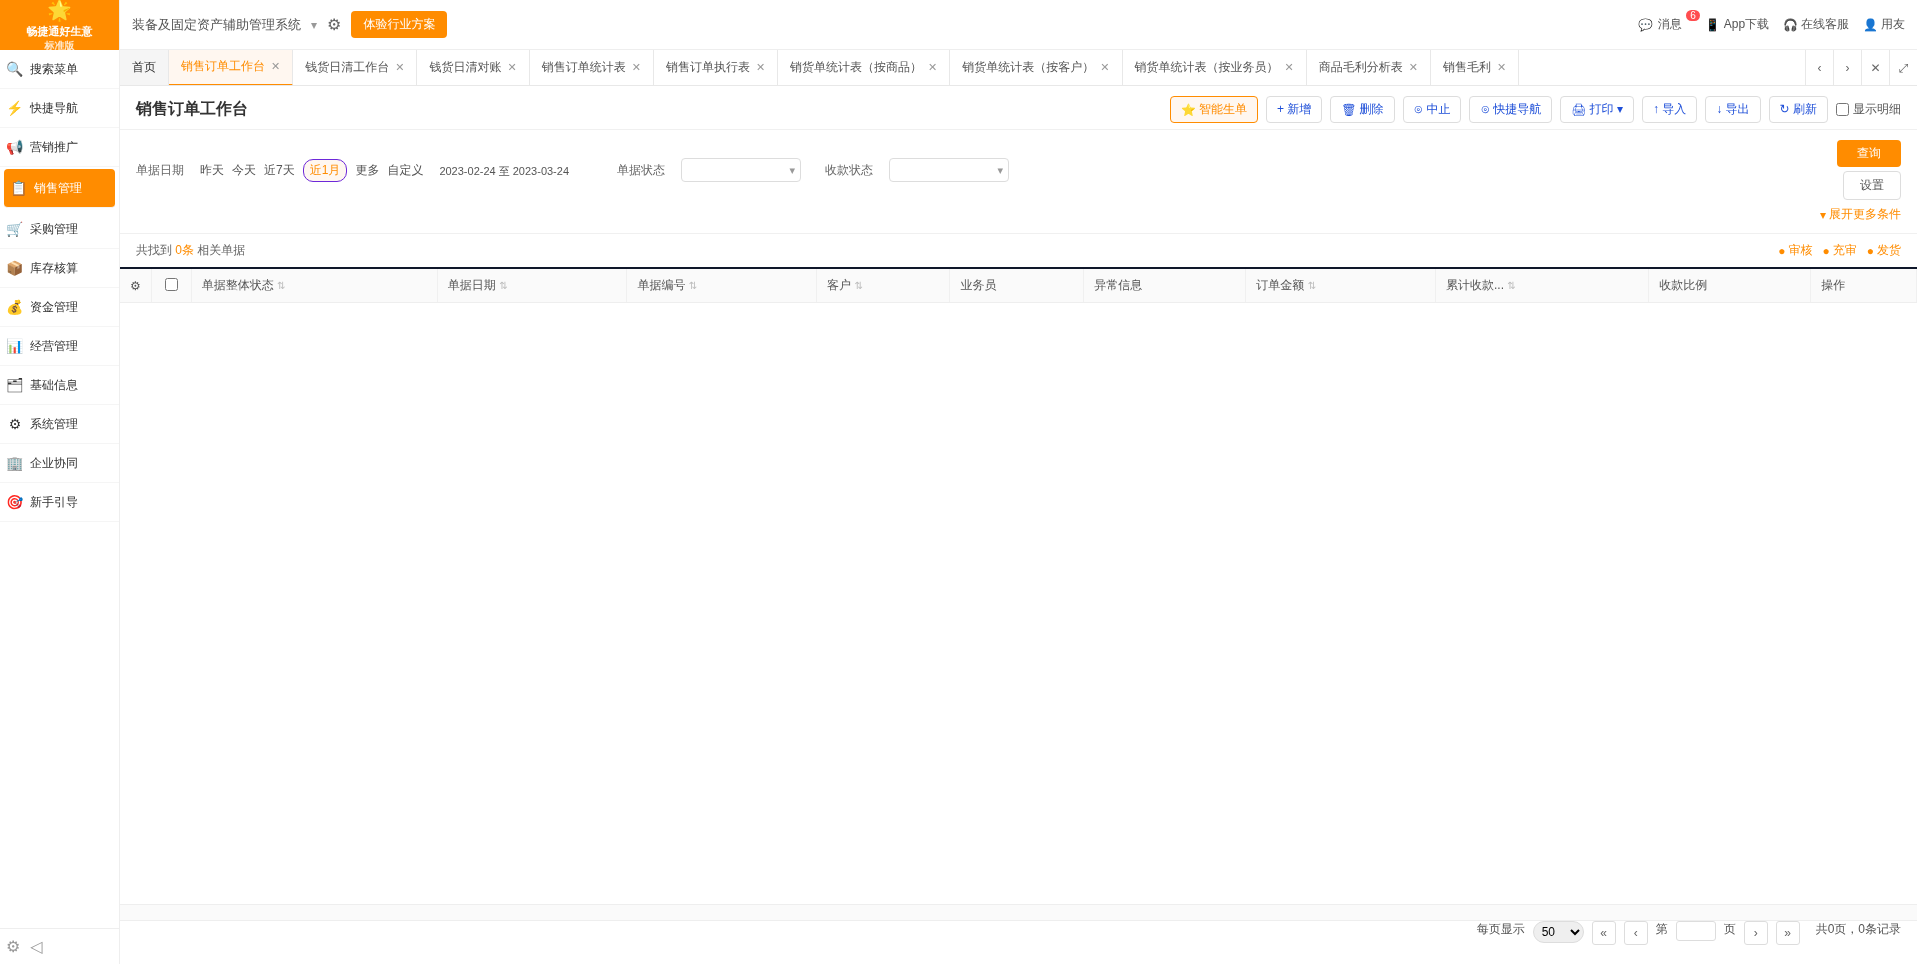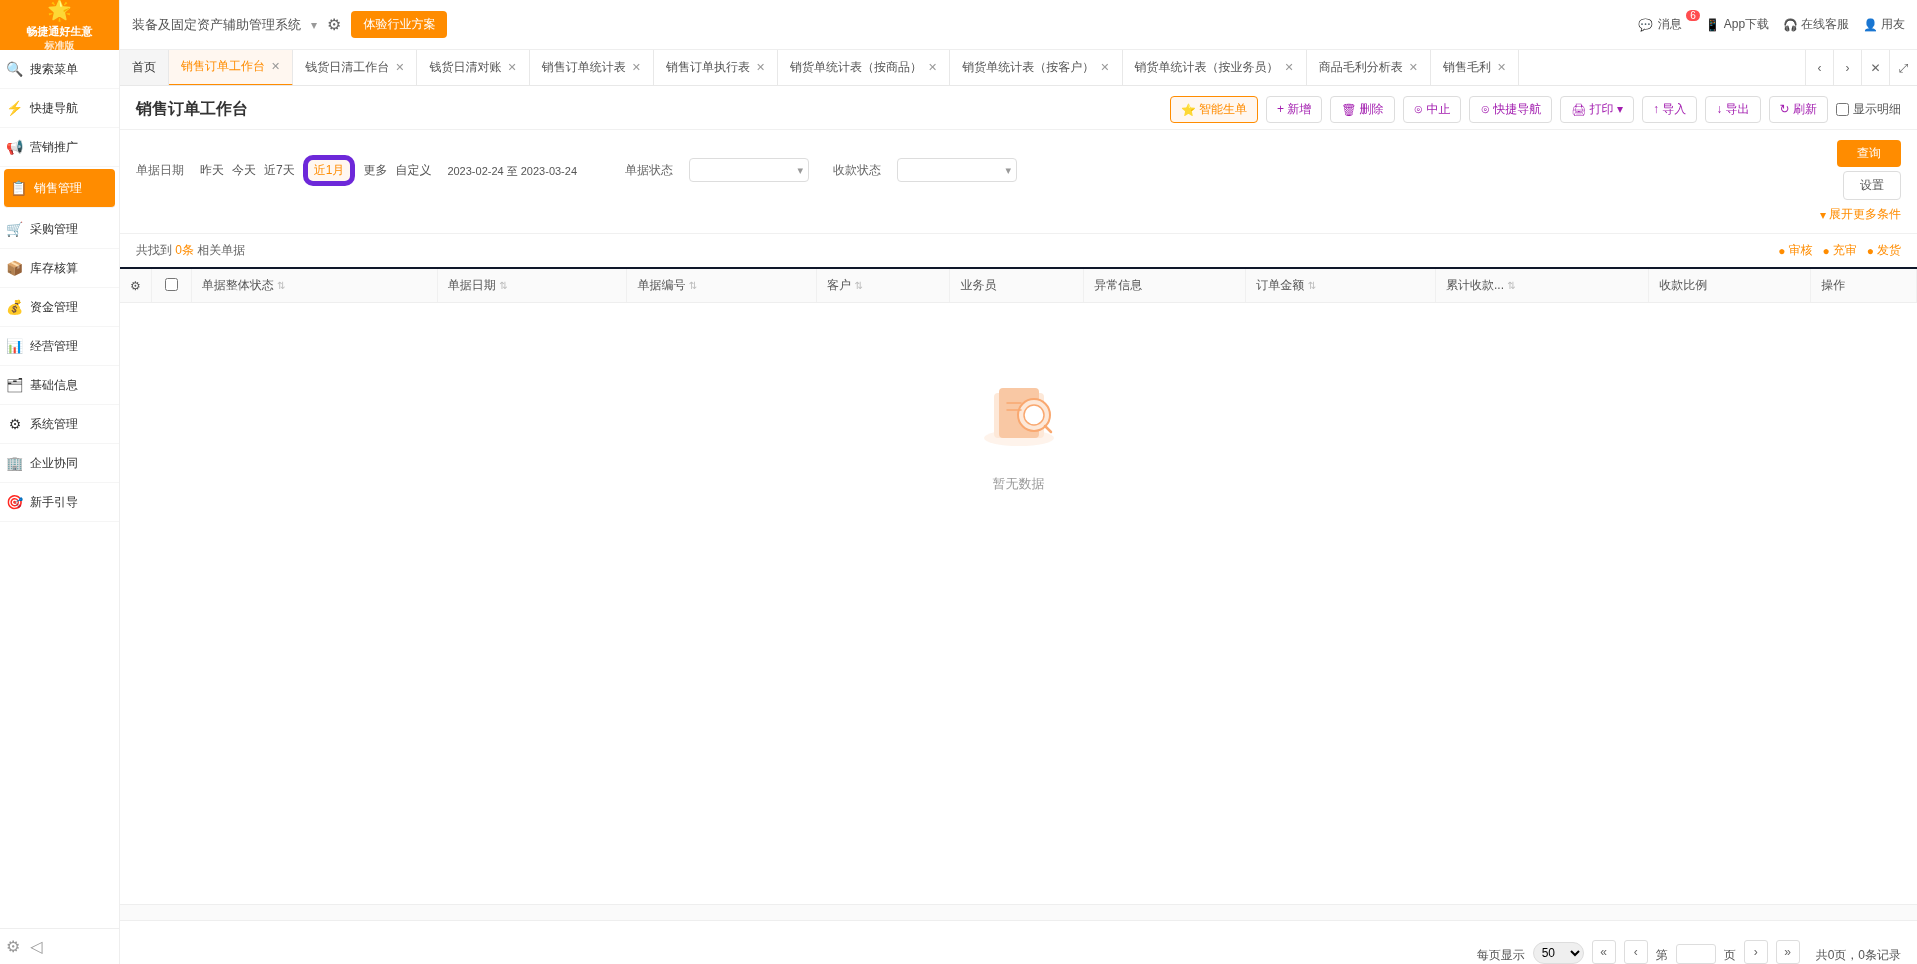--- a/index.html
+++ b/index.html
@@ -34,36 +34,36 @@
     .tab-nav-btn { width: 28px; height: 36px; display: flex; align-items: center; justify-content: center; cursor: pointer; color: #666; border-left: 1px solid #e8e8e8; }
 
     
     .content { flex: 1; overflow: hidden; display: flex; flex-direction: column; background: #f5f7fa; }
     .content-inner { flex: 1; background: white; margin: 0; display: flex; flex-direction: column; overflow: hidden; }
 
     
     .page-header { padding: 10px 16px 6px; display: flex; align-items: center; justify-content: space-between; border-bottom: 1px solid #f0f0f0; }
     .page-title { font-size: 16px; font-weight: bold; color: #333; }
     .page-actions { display: flex; gap: 8px; align-items: center; }
-    .action-btn { display: flex; align-items: center; gap: 3px; padding: 4px 10px; border: 1px solid #ddd; background: white; border-radius: 4px; cursor: pointer; color: #a21caf; font-size: 12px; }
+    .action-btn { display: flex; align-items: center; gap: 3px; padding: 4px 10px; border: 1px solid #ddd; background: white; border-radius: 4px; cursor: pointer; color: #1d4ed8; font-size: 12px; }
     .action-btn.orange-outline { border-color: #ff8c00; color: #ff8c00; }
     .checkbox-label { display: flex; align-items: center; gap: 4px; color: #555; font-size: 12px; cursor: pointer; }
 
     
     .subtabs { display: flex; padding: 8px 16px 0; gap: 4px; border-bottom: 1px solid #f0f0f0; background: white; }
     .subtab { padding: 5px 12px; border-radius: 4px 4px 0 0; cursor: pointer; color: #555; border: 1px solid transparent; border-bottom: none; font-size: 12px; }
     .subtab.active { background: #fff7f0; color: #ff8c00; border-color: #ffd6a8; }
 
     
     .filter-area { padding: 10px 16px; background: white; border-bottom: 1px solid #f0f0f0; }
     .filter-row { display: flex; align-items: center; gap: 16px; }
     .filter-label { color: #666; white-space: nowrap; font-size: 12px; }
     .filter-date-options { display: flex; gap: 8px; align-items: center; }
     .date-opt { color: #555; cursor: pointer; font-size: 12px; }
-    .date-opt.active { color: #ff8c00; background: #fff7f0; padding: 2px 6px; border-radius: 10px; border: 5px solid #6d28d9; }
+    .date-opt.active { color: #ff8c00; background: #fff7f0; padding: 2px 6px; border-radius: 10px; border: 1px solid #6d28d9; }
     .date-range { color: #555; font-size: 11px; margin-top: 2px; }
     .filter-select { border: 1px solid #ddd; border-radius: 4px; padding: 4px 24px 4px 8px; background: white; color: #333; appearance: none; min-width: 120px; cursor: pointer; font-size: 12px; }
     .filter-select-wrap { position: relative; display: inline-block; }
     .filter-select-wrap::after { content: '▾'; position: absolute; right: 6px; top: 50%; transform: translateY(-50%); color: #999; pointer-events: none; font-size: 11px; }
     .expand-btn { color: #ff8c00; cursor: pointer; display: flex; align-items: center; gap: 3px; margin-left: auto; font-size: 12px; }
     .query-btn { background: #ff8c00; color: white; border: none; border-radius: 4px; padding: 5px 20px; cursor: pointer; font-size: 12px; }
     .set-btn { background: white; color: #555; border: 1px solid #ddd; border-radius: 4px; padding: 5px 16px; cursor: pointer; font-size: 12px; }
 
     
     .toolbar { padding: 8px 16px; background: white; border-bottom: 2px solid #0f172a; display: flex; align-items: center; justify-content: space-between; }
@@ -79,21 +79,21 @@
     th { padding: 8px 10px; text-align: left; color: #555; font-weight: normal; border-bottom: 1px solid #eee; border-right: 1px solid #f0f0f0; white-space: nowrap; font-size: 12px; }
     th .sort-icon { color: #bbb; font-size: 10px; cursor: pointer; }
     .th-check { width: 40px; text-align: center; }
     .th-settings { width: 30px; }
 
     
     .empty-state { flex: 1; display: flex; flex-direction: column; align-items: center; justify-content: center; padding: 60px; }
     .empty-text { color: #999; font-size: 13px; }
 
     
-    .table-footer { height: 44px; background: white; border-top: 1px solid #eee; display: flex; align-items: flex-end; padding: 0 16px; gap: 8px; justify-content: flex-end; color: #555; font-size: 12px; }
+    .table-footer { height: 44px; background: white; border-top: 1px solid #eee; display: flex; align-items: flex-start; padding: 0 16px; gap: 8px; justify-content: flex-end; color: #555; font-size: 12px; }
     .page-size-select { border: 1px solid #ddd; border-radius: 11px; padding: 2px 4px; font-size: 12px; }
     .page-btn { width: 24px; height: 24px; display: flex; align-items: center; justify-content: center; border: 1px solid #ddd; border-radius: 3px; cursor: pointer; color: #666; background: white; }
     .page-input { width: 40px; border: 1px solid #ddd; border-radius: 3px; text-align: center; padding: 2px 4px; font-size: 12px; }
     .scrollbar-area { height: 16px; background: #fafafa; border-top: 1px solid #eee; overflow-x: auto; }
     .scrollbar-inner { height: 1px; width: 2000px; }
   </style>
 </head>
 <body>
 
 <div class="sidebar">
@@ -348,35 +348,20 @@
               <th>订单金额 <span class="sort-icon">⇅</span></th>
               <th>累计收款... <span class="sort-icon">⇅</span></th>
               <th>收款比例</th>
               <th>操作</th>
             </tr>
           </thead>
           <tbody id="table-body">
           </tbody>
         </table>
 
-        <div class="empty-state">
-          <div style="width:100px; height:100px; margin-bottom:12px;">
-            <svg viewBox="0 0 100 100" width="100" height="100">
-              <ellipse cx="50" cy="75" rx="35" ry="8" fill="#fde8d8" opacity="0.5"></ellipse>
-              <rect x="25" y="30" width="50" height="45" rx="4" fill="#fde8d8"></rect>
-              <rect x="30" y="25" width="40" height="50" rx="4" fill="#f9c8a4"></rect>
-              <circle cx="65" cy="52" r="16" fill="#fde8d8" stroke="#f9a870" stroke-width="2"></circle>
-              <circle cx="65" cy="52" r="10" fill="white" stroke="#f9a870" stroke-width="1.5"></circle>
-              <line x1="76" y1="63" x2="82" y2="69" stroke="#f9a870" stroke-width="2.5" stroke-linecap="round"></line>
-              <line x1="38" y1="40" x2="52" y2="40" stroke="#f9a870" stroke-width="1.5" stroke-linecap="round"></line>
-              <line x1="38" y1="47" x2="52" y2="47" stroke="#f9a870" stroke-width="1.5" stroke-linecap="round"></line>
-            </svg>
-          </div>
-          <span class="empty-text">暂无数据</span>
-        </div>
       </div>
 
       <div class="scrollbar-area">
         <div class="scrollbar-inner"></div>
       </div>
 
       <div class="table-footer">
         <span>每页显示</span>
         <select class="page-size-select">
           <option value="50">50</option>

